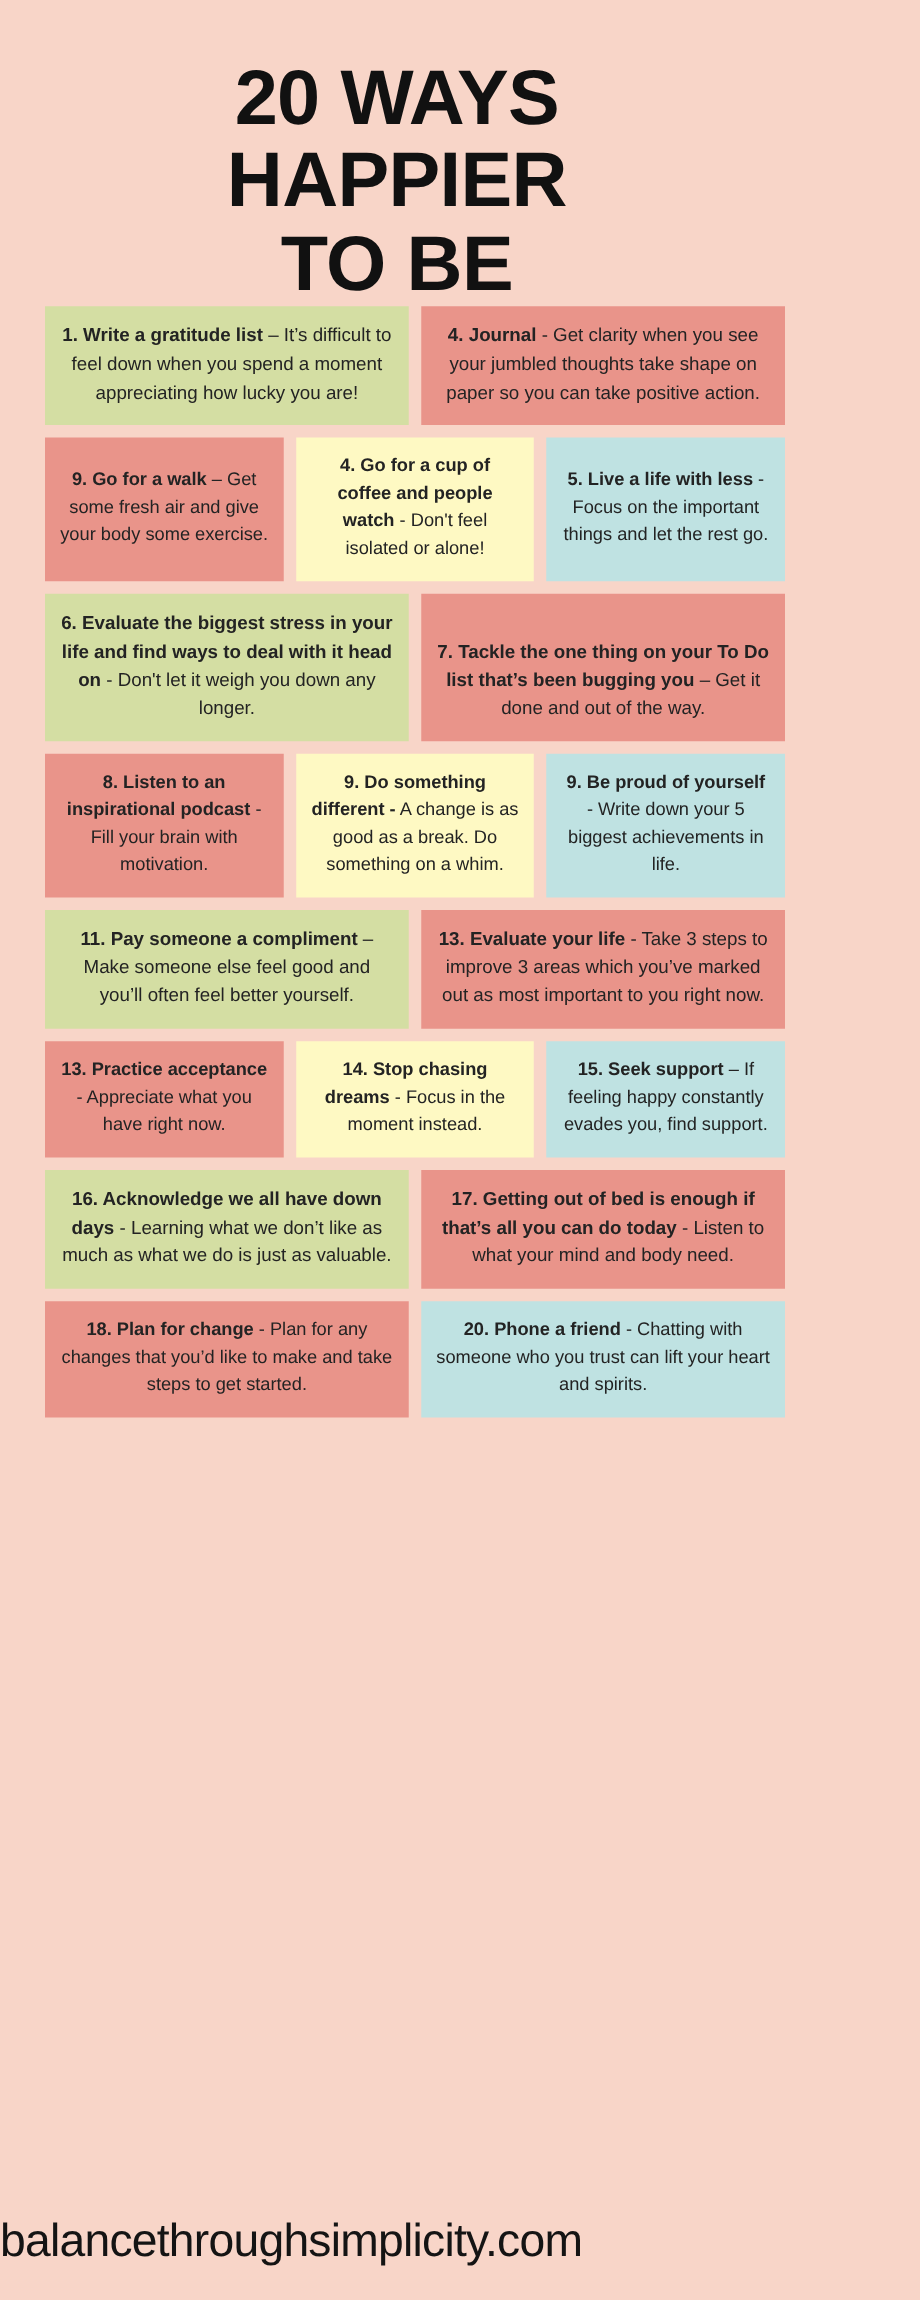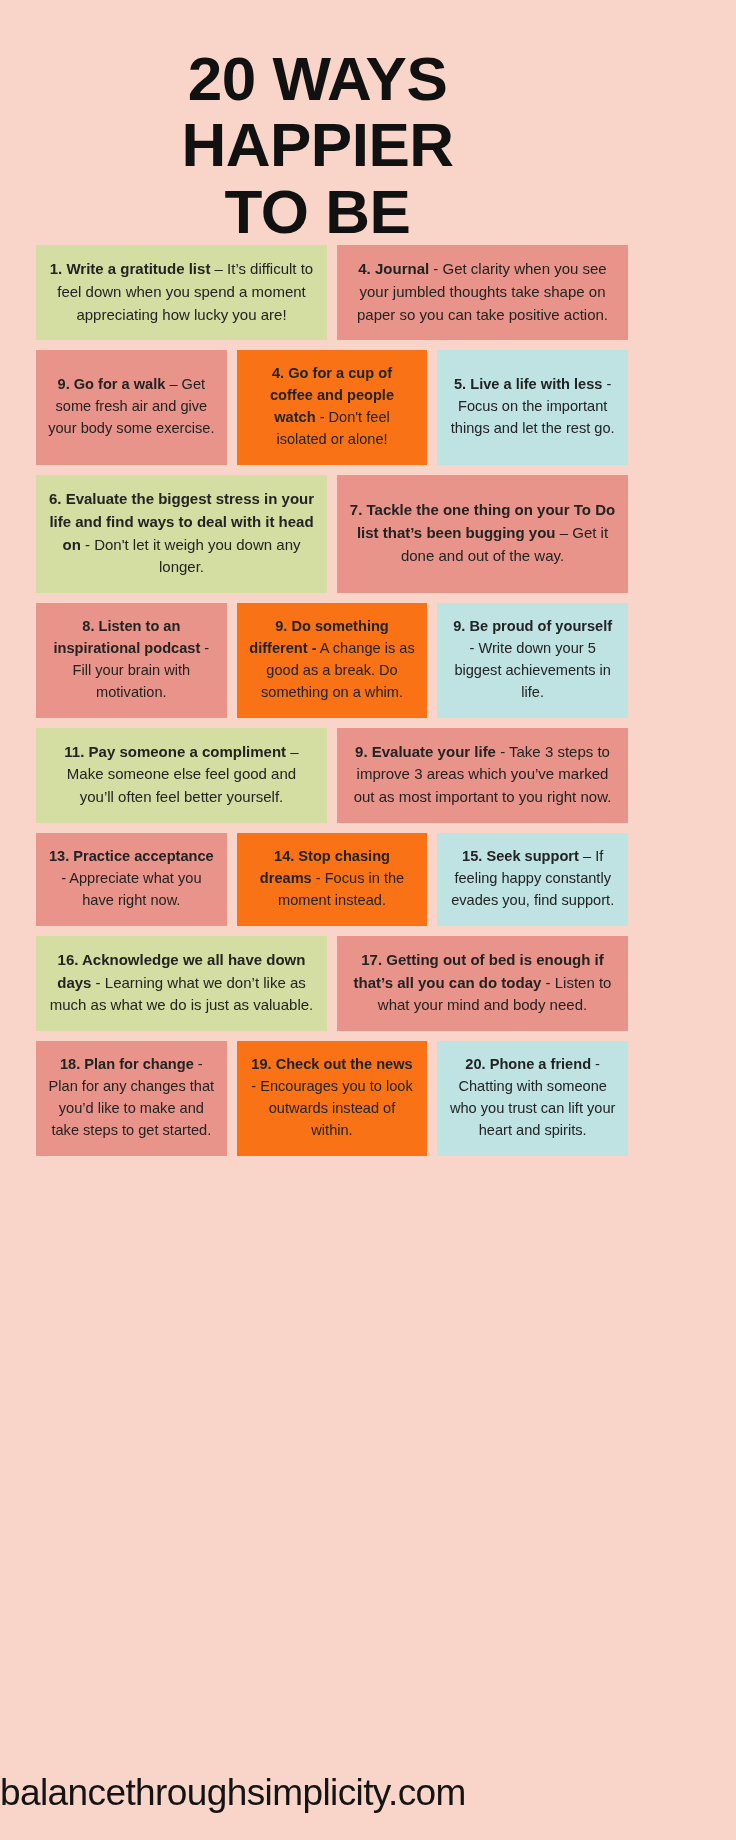--- a/index.html
+++ b/index.html
@@ -29,21 +29,21 @@
   .grid{
     margin:0 auto;
     width:664px;
     padding:0 36px;
     box-sizing:border-box;
     display:flex;
     flex-direction:column;
     gap:10px;
   }
   .row{display:flex;gap:10px;align-items:stretch;}
-  .row.two > .card{flex:1 1 0;}
+  .row.two > .card{flex:1 1 0;align-items:flex-end;}
   .row.three > .card{flex:1 1 0;}
 
   .card{
     box-sizing:border-box;
     padding:13px 12px 14px 12px;
     text-align:center;
     display:flex;
     align-items:center;
     justify-content:center;
   }
@@ -51,21 +51,21 @@
     font-size:15px;
     line-height:1.52;
     color:#232323;
   }
   .row.three .card .txt{font-size:14.6px;line-height:1.5;}
   .card b{font-weight:bold;}
 
   
   .c-green{background:#d4dea3;}
   .c-salmon{background:#e9948a;}
-  .c-white{background:#f97316;}
+  .c-white{background:#fef9c3;}
   .c-blue{background:#bfe2e2;text-align:center;}
 
   
   .footer{
     position:absolute;
     left:0;right:0;
     bottom:26px;
     font-size:37px;
     letter-spacing:-0.6px;
     color:#141414;
@@ -120,21 +120,21 @@
         </div>
         <div class="card c-blue">
           <div class="txt"><b>9. Be proud of yourself</b><span> - Write down your 5 biggest achievements in life.</span></div>
         </div>
       </div>
       <div class="row two">
         <div class="card c-green">
           <div class="txt"><b>11. Pay someone a compliment</b><span> – Make someone else feel good and you’ll often feel better yourself.</span></div>
         </div>
         <div class="card c-salmon">
-          <div class="txt"><b>9. Evaluate your life</b><span> - Take 3 steps to improve 3 areas which you’ve marked out as most important to you right now.</span></div>
+          <div class="txt"><b>13. Evaluate your life</b><span> - Take 3 steps to improve 3 areas which you’ve marked out as most important to you right now.</span></div>
         </div>
       </div>
       <div class="row three">
         <div class="card c-salmon">
           <div class="txt"><b>13. Practice acceptance</b><span> - Appreciate what you have right now.</span></div>
         </div>
         <div class="card c-white">
           <div class="txt"><b>14. Stop chasing dreams</b><span> - Focus in the moment instead.</span></div>
         </div>
         <div class="card c-blue">
@@ -146,23 +146,20 @@
           <div class="txt"><b>16. Acknowledge we all have down days</b><span> - Learning what we don’t like as much as what we do is just as valuable.</span></div>
         </div>
         <div class="card c-salmon">
           <div class="txt"><b>17. Getting out of bed is enough if that’s all you can do today</b><span> - Listen to what your mind and body need.</span></div>
         </div>
       </div>
       <div class="row three">
         <div class="card c-salmon">
           <div class="txt"><b>18. Plan for change</b><span> - Plan for any changes that you’d like to make and take steps to get started.</span></div>
         </div>
-        <div class="card c-white">
-          <div class="txt"><b>19. Check out the news</b><span> - Encourages you to look outwards instead of within.</span></div>
-        </div>
         <div class="card c-blue">
           <div class="txt"><b>20. Phone a friend</b><span> - Chatting with someone who you trust can lift your heart and spirits.</span></div>
         </div>
       </div>
     </div>
 
   <div class="footer">balancethroughsimplicity.com</div>
 
 </div>
 

